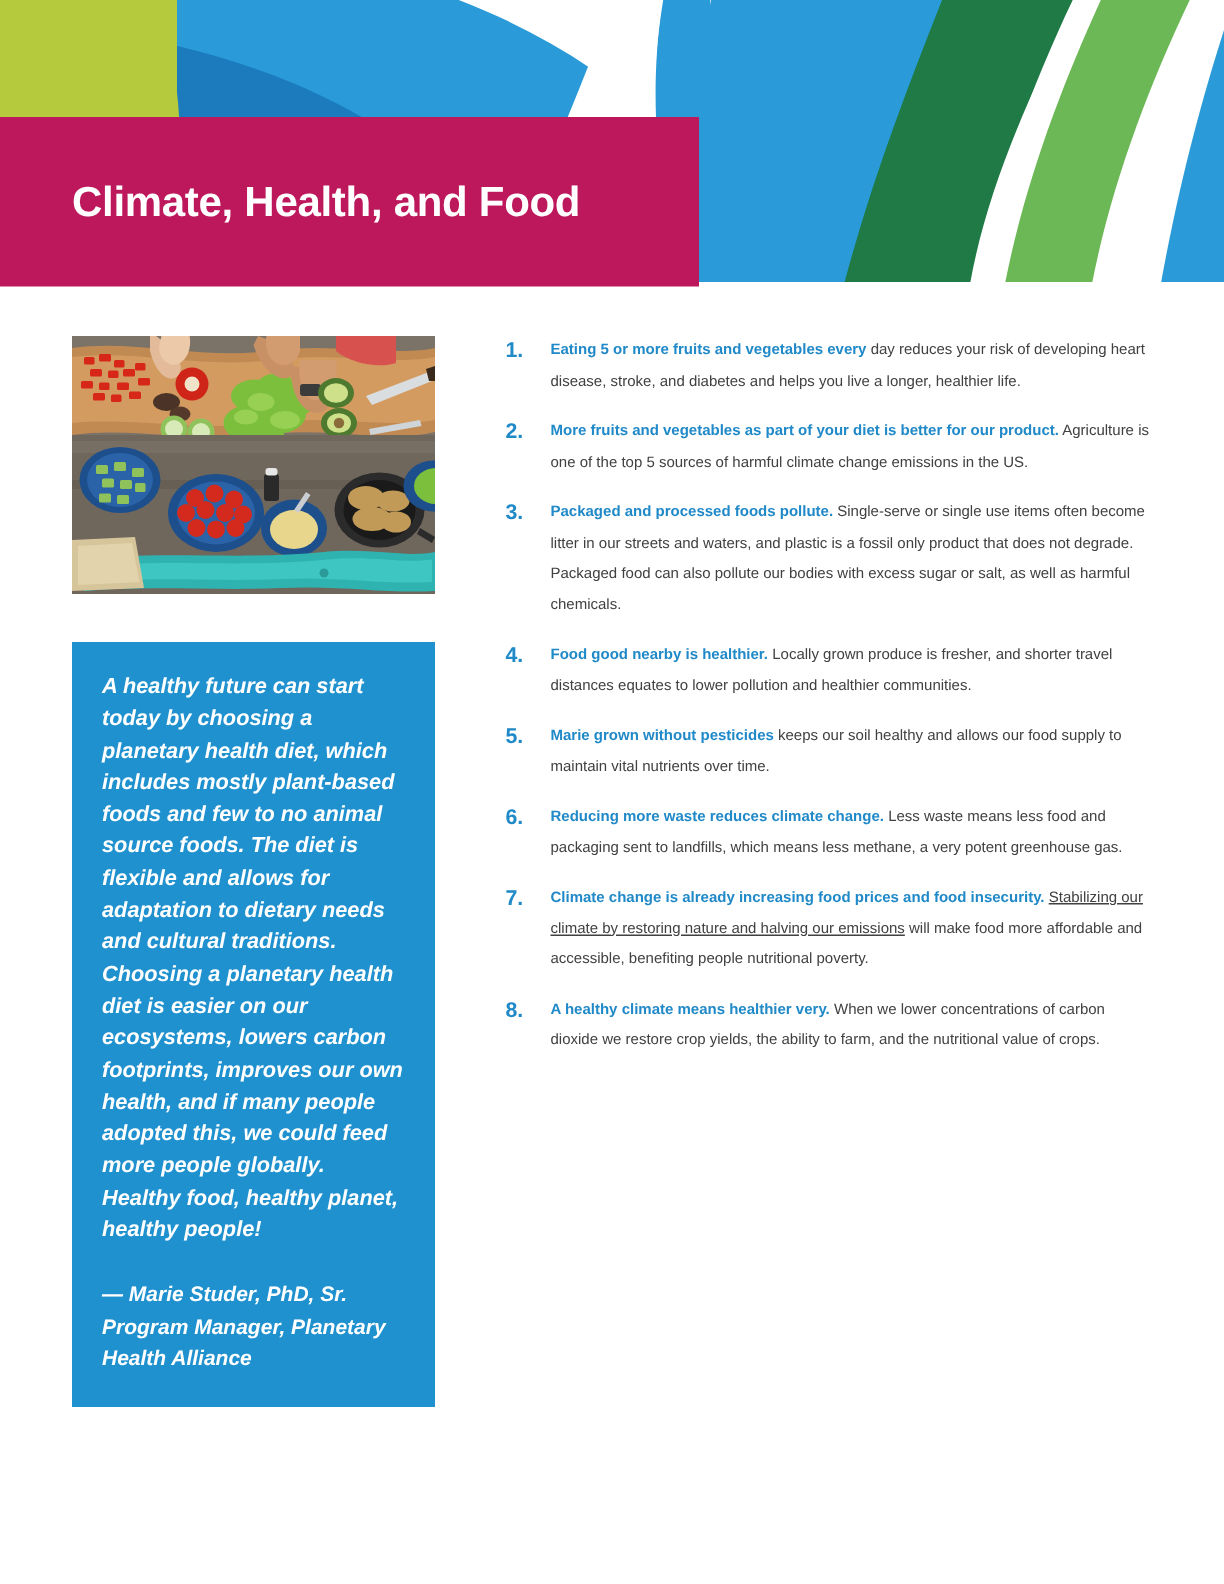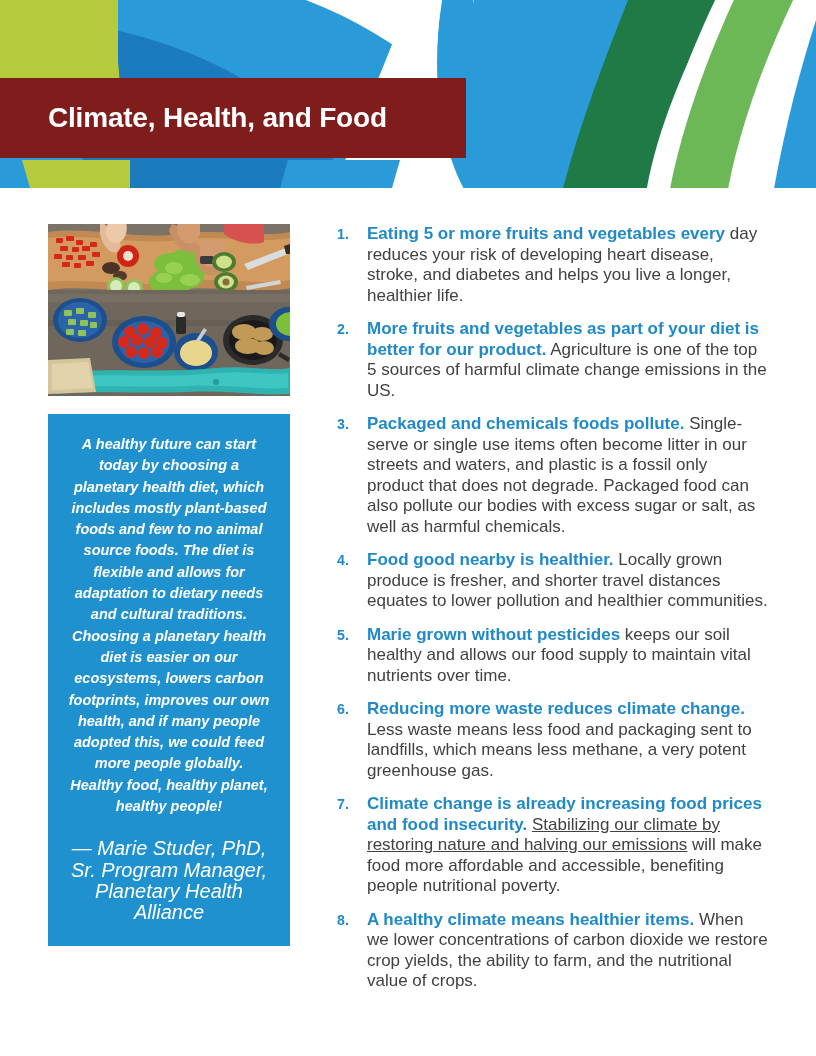--- a/index.html
+++ b/index.html
@@ -22,22 +22,22 @@
     height: 200px;
     overflow: hidden;
     background: #ffffff;
   }
   .banner svg { display: block; }
   .title-bar {
     position: absolute;
     left: 0;
     top: 78px;
     width: 466px;
-    height: 80px;
-    background: #7f1d1d;
+    height: 113px;
+    background: #be185d;
     display: flex;
     align-items: center;
   }
   .title-bar::after {
     content: "";
     position: absolute;
     right: -0px;
     top: 0;
     width: 0;
     height: 0;
@@ -75,40 +75,39 @@
     width: 242px;
     height: 172px;
     position: relative;
     overflow: hidden;
     background: #6d6054;
   }
   .photo svg { display:block; }
 
   
   .quote-box {
-    margin-top: 18px;
+    margin-top: 32px;
     width: 242px;
     background: #2091cf;
     box-sizing: border-box;
     padding: 20px 20px 22px 20px;
     color: #ffffff;
-    text-align: center;
   }
   .quote-text {
     font-style: italic;
     font-weight: bold;
     font-size: 14.5px;
     line-height: 21.3px;
     margin: 0;
     color: #ffffff;
   }
   .quote-attrib {
     font-style: italic;
-    font-weight: normal;
-    font-size: 20px;
+    font-weight: bold;
+    font-size: 14px;
     line-height: 21.3px;
     margin: 21px 0 0 0;
     color: #ffffff;
   }
 
   
   h2.section-title {
     color: #2089c8;
     font-size: 23px;
     font-weight: bold;
@@ -126,21 +125,21 @@
     margin: 0;
     padding: 0;
     counter-reset: fact;
   }
   ol.facts > li {
     counter-increment: fact;
     position: relative;
     padding-left: 30px;
     margin-bottom: 13px;
     color: #414042;
-    font-size: 17px;
+    font-size: 10px;
     line-height: 20.5px;
   }
   ol.facts > li::before {
     content: counter(fact) ".";
     position: absolute;
     left: 0;
     top: 0;
     color: #2089c8;
     font-weight: bold;
     font-size: 14.2px;
@@ -344,24 +343,24 @@
         <p class="quote-text">A healthy future can start today by choosing a planetary health diet, which includes mostly plant-based foods and few to no animal source foods. The diet is flexible and allows for adaptation to dietary needs and cultural traditions. Choosing a planetary health diet is easier on our ecosystems, lowers carbon footprints, improves our own health, and if many people adopted this, we could feed more people globally. Healthy food, healthy planet, healthy people!</p>
         <p class="quote-attrib">— Marie Studer, PhD, Sr. Program Manager, Planetary Health Alliance</p>
       </div>
 
     </div>
 
     <div class="col-right">
       <ol class="facts">
           <li><span class="lead">Eating 5 or more fruits and vegetables every</span><span> day reduces your risk of developing heart disease, stroke, and diabetes and helps you live a longer, healthier life.</span></li>
           <li><span class="lead">More fruits and vegetables as part of your diet is better for our product.</span><span> Agriculture is one of the top 5 sources of harmful climate change emissions in the US.</span></li>
-          <li><span class="lead">Packaged and chemicals foods pollute.</span><span> Single-serve or single use items often become litter in our streets and waters, and plastic is a fossil only product that does not degrade. Packaged food can also pollute our bodies with excess sugar or salt, as well as harmful chemicals.</span></li>
+          <li><span class="lead">Packaged and processed foods pollute.</span><span> Single-serve or single use items often become litter in our streets and waters, and plastic is a fossil only product that does not degrade. Packaged food can also pollute our bodies with excess sugar or salt, as well as harmful chemicals.</span></li>
           <li><span class="lead">Food good nearby is healthier.</span><span> Locally grown produce is fresher, and shorter travel distances equates to lower pollution and healthier communities.</span></li>
           <li><span class="lead">Marie grown without pesticides</span><span> keeps our soil healthy and allows our food supply to maintain vital nutrients over time.</span></li>
           <li><span class="lead">Reducing more waste reduces climate change.</span><span> Less waste means less food and packaging sent to landfills, which means less methane, a very potent greenhouse gas.</span></li>
           <li><span class="lead">Climate change is already increasing food prices and food insecurity.</span> <span class="linked">Stabilizing our climate by restoring nature and halving our emissions</span><span> will make food more affordable and accessible, benefiting people nutritional poverty.</span></li>
-          <li><span class="lead">A healthy climate means healthier items.</span><span> When we lower concentrations of carbon dioxide we restore crop yields, the ability to farm, and the nutritional value of crops.</span></li>
+          <li><span class="lead">A healthy climate means healthier very.</span><span> When we lower concentrations of carbon dioxide we restore crop yields, the ability to farm, and the nutritional value of crops.</span></li>
         </ol>
     </div>
 
   </div>
 
 </div>
 
 </body></html>

